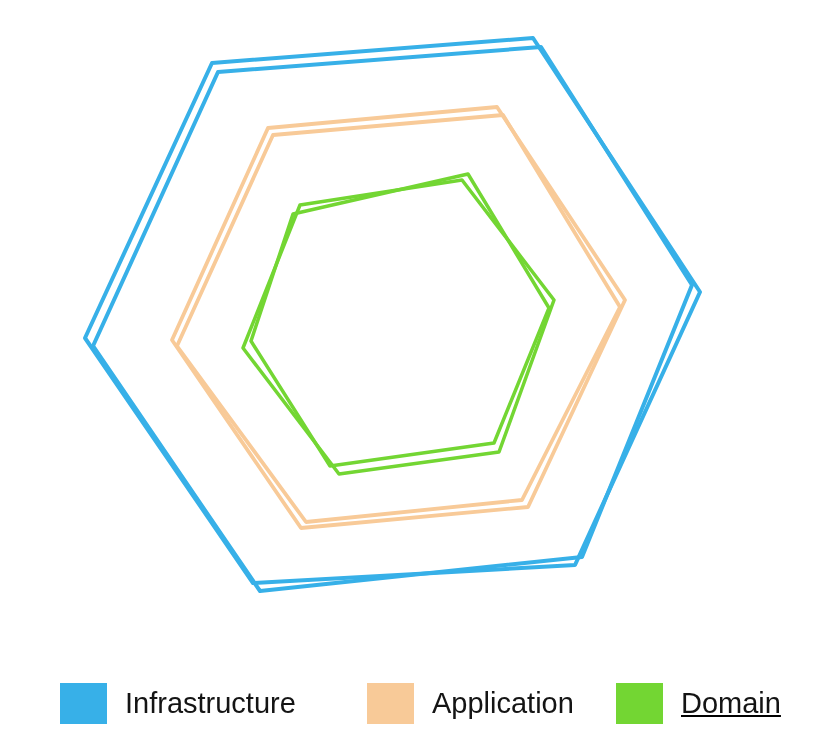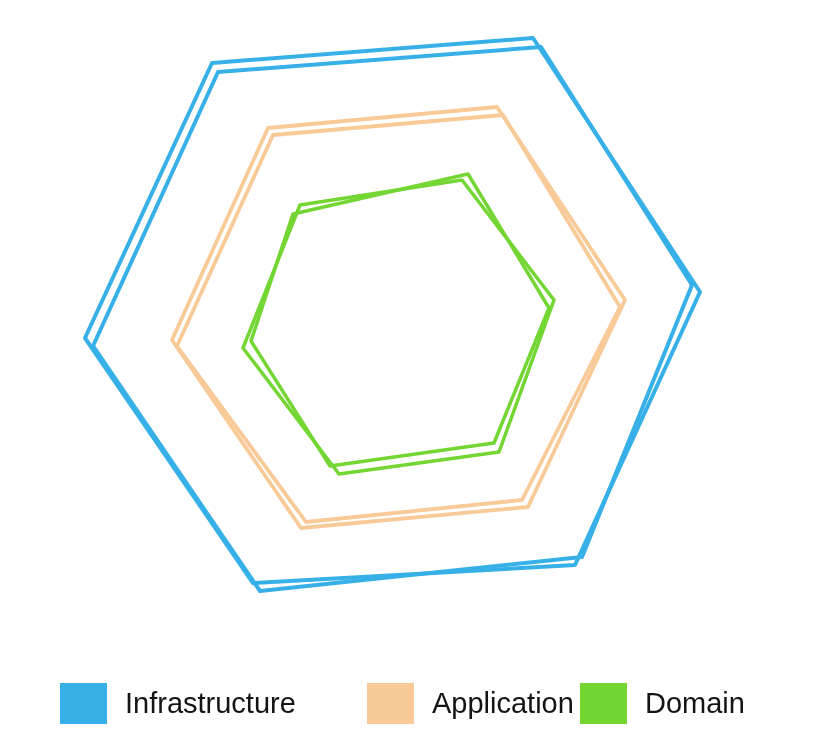--- a/index.html
+++ b/index.html
@@ -29,21 +29,21 @@
   }
   .legend-item {
     position: absolute;
     top: 0;
     display: flex;
     align-items: flex-end;
     height: 41px;
   }
   .legend-item.pos-1 { left: 60px; }
   .legend-item.pos-2 { left: 348px; margin-left: 19px; }
-  .legend-item.pos-3 { left: 580px; }
+  .legend-item.pos-3 { left: 616px; text-decoration: underline; }
   .swatch {
     display: inline-block;
     width: 47px;
     height: 41px;
     flex: 0 0 auto;
   }
   .legend-label {
     margin-left: 18px;
     font-size: 29px;
     line-height: 41px;

